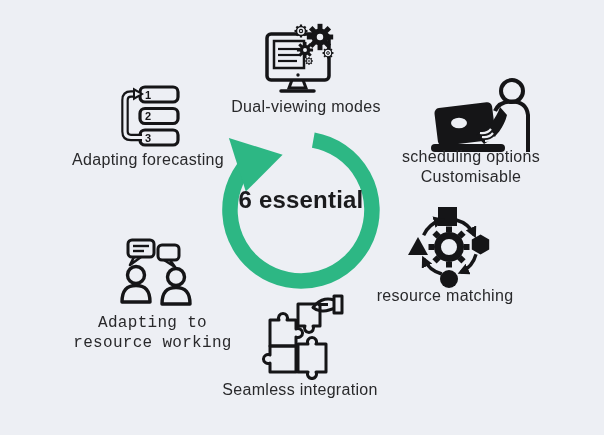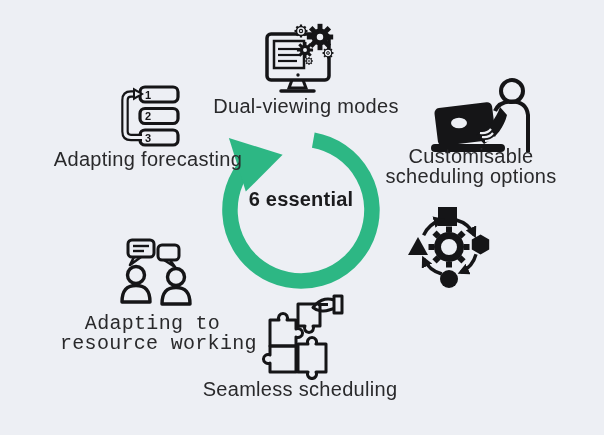--- a/index.html
+++ b/index.html
@@ -5,25 +5,25 @@
   html,body{margin:0;padding:0;}
   body{background:#c9ccd4;}
   .stage{
     position:relative;width:604px;height:435px;overflow:hidden;
     background:#edeff4;
     font-family:"Liberation Sans","DejaVu Sans",sans-serif;
     color:#222224;
   }
   .abs{position:absolute;}
   .label{
-    font-size:20px;line-height:19.5px;letter-spacing:.3px;
+    font-size:16px;line-height:19.5px;letter-spacing:.3px;
     color:#29292b;text-align:center;white-space:nowrap;
   }
   .center-text{
-    font-size:20px;line-height:27px;font-weight:700;letter-spacing:.2px;
+    font-size:24px;line-height:27px;font-weight:700;letter-spacing:.2px;
     color:#1b1b1d;text-align:center;
   }
   svg{display:block;}
   .ink-stroke{stroke:#151517;fill:none;}
 </style>
 </head>
 <body>
 
 <div class="stage">
 
@@ -94,22 +94,22 @@
       <path d="M65,36 C68,29 74,26.5 82,26.5 C91,26.5 97,31 98,40 L98,77" class="ink-stroke" stroke-width="4"></path>
       <rect x="6" y="30" width="58" height="38" rx="5" transform="rotate(-7 35 49)" fill="#151517"></rect>
       <ellipse cx="29" cy="48" rx="8" ry="5.3" fill="#edeff4"></ellipse>
       <path d="M70,32 C66,44 58,54 46,60 L54,69 C67,62 74,52 77,40 Z" fill="#151517"></path>
       <path d="M50,58 q7,1 11,-4" stroke="#edeff4" stroke-width="2.2" fill="none"></path>
       <path d="M52,62 q7,1 11,-4" stroke="#edeff4" stroke-width="2.2" fill="none"></path>
       <path d="M55,66 q6,0 10,-4" stroke="#edeff4" stroke-width="2.2" fill="none"></path>
       <rect x="1" y="69" width="74" height="8" rx="4" fill="#151517"></rect>
     </svg>
     <div class="abs label" style="left:378px;top:147px;width:186px;">
+      <div>scheduling options</div>
       <div>Customisable</div>
-      <div>scheduling options</div>
     </div>
   </div>
 
   <div>
     <svg class="abs" style="left:398px;top:199px;" width="96" height="90" viewBox="0 0 96 90">
       <g transform="translate(51,48)">
         <circle r="11.5" fill="none" stroke="#151517" stroke-width="7"></circle>
         <g fill="#151517">
           <rect x="-3" y="-20.5" width="6" height="6"></rect>
           <rect x="-3" y="-20.5" width="6" height="6" transform="rotate(45)"></rect>
@@ -126,36 +126,37 @@
       <circle cx="51" cy="80" r="9" fill="#151517"></circle>
       <polygon points="20,38 10,56 30,56" fill="#151517"></polygon>
       <g class="ink-stroke" stroke-width="3.4">
         <path d="M25.6,36.2 A28,28 0 0 1 43.8,21.0" marker-end="url(#ah)"></path>
         <path d="M58.2,21.0 A28,28 0 0 1 76.4,36.2" marker-end="url(#ah)"></path>
         <path d="M78.0,55.2 A28,28 0 0 1 62.8,73.4" marker-end="url(#ah)"></path>
         <path d="M43.8,75.0 A28,28 0 0 1 25.6,59.8" marker-end="url(#ah)"></path>
       </g>
     </svg>
     <div class="abs label" style="left:352px;top:286px;width:186px;">
+      <div>resource matching</div>
     </div>
   </div>
 
   <div>
     <svg class="abs" style="left:258px;top:294px;" width="86" height="86" viewBox="0 0 86 86">
       <g class="ink-stroke" stroke-width="3" stroke-linejoin="round">
         <path d="M12,26 h9 a4.5,4.5 0 1 1 8,0 h9 v9 a4.5,4.5 0 1 1 0,8 v9 h-26 Z"></path>
         <path d="M12,52 h26 v26 h-26 v-9 a4.5,4.5 0 1 1 0,-8 Z"></path>
         <path d="M40,50 h10 a4.5,4.5 0 1 1 8,0 h10 v28 h-10 a4.5,4.5 0 1 1 -8,0 h-10 Z"></path>
         <path d="M40,10 h22 v22 h-7 a4.5,4.5 0 1 1 -8,0 h-7 Z"></path>
         <rect x="76" y="2" width="8" height="17"></rect>
         <path d="M76,6 C69,3.5 63,5.5 58,10 L55,13.5 C59,17 66,18 71,16 L76,14.5"></path>
         <path d="M60,10.5 L70,10.5"></path>
       </g>
     </svg>
-    <div class="abs label" style="left:200px;top:380px;width:200px;">Seamless scheduling</div>
+    <div class="abs label" style="left:200px;top:380px;width:200px;">Seamless integration</div>
   </div>
 
   <div>
     <svg class="abs" style="left:114px;top:238px;" width="84" height="72" viewBox="0 0 84 72">
       <g class="ink-stroke" stroke-linejoin="round">
         <rect x="44" y="7" width="21" height="15" rx="4" stroke-width="3"></rect>
         <path d="M56,22 l5,7 l-11,-7" stroke-width="2.6"></path>
         <rect x="14" y="2" width="26" height="17" rx="4" fill="#edeff4" stroke-width="3"></rect>
         <line x1="19" y1="8" x2="35" y2="8" stroke-width="2.4"></line>
         <line x1="19" y1="13" x2="30" y2="13" stroke-width="2.4"></line>

